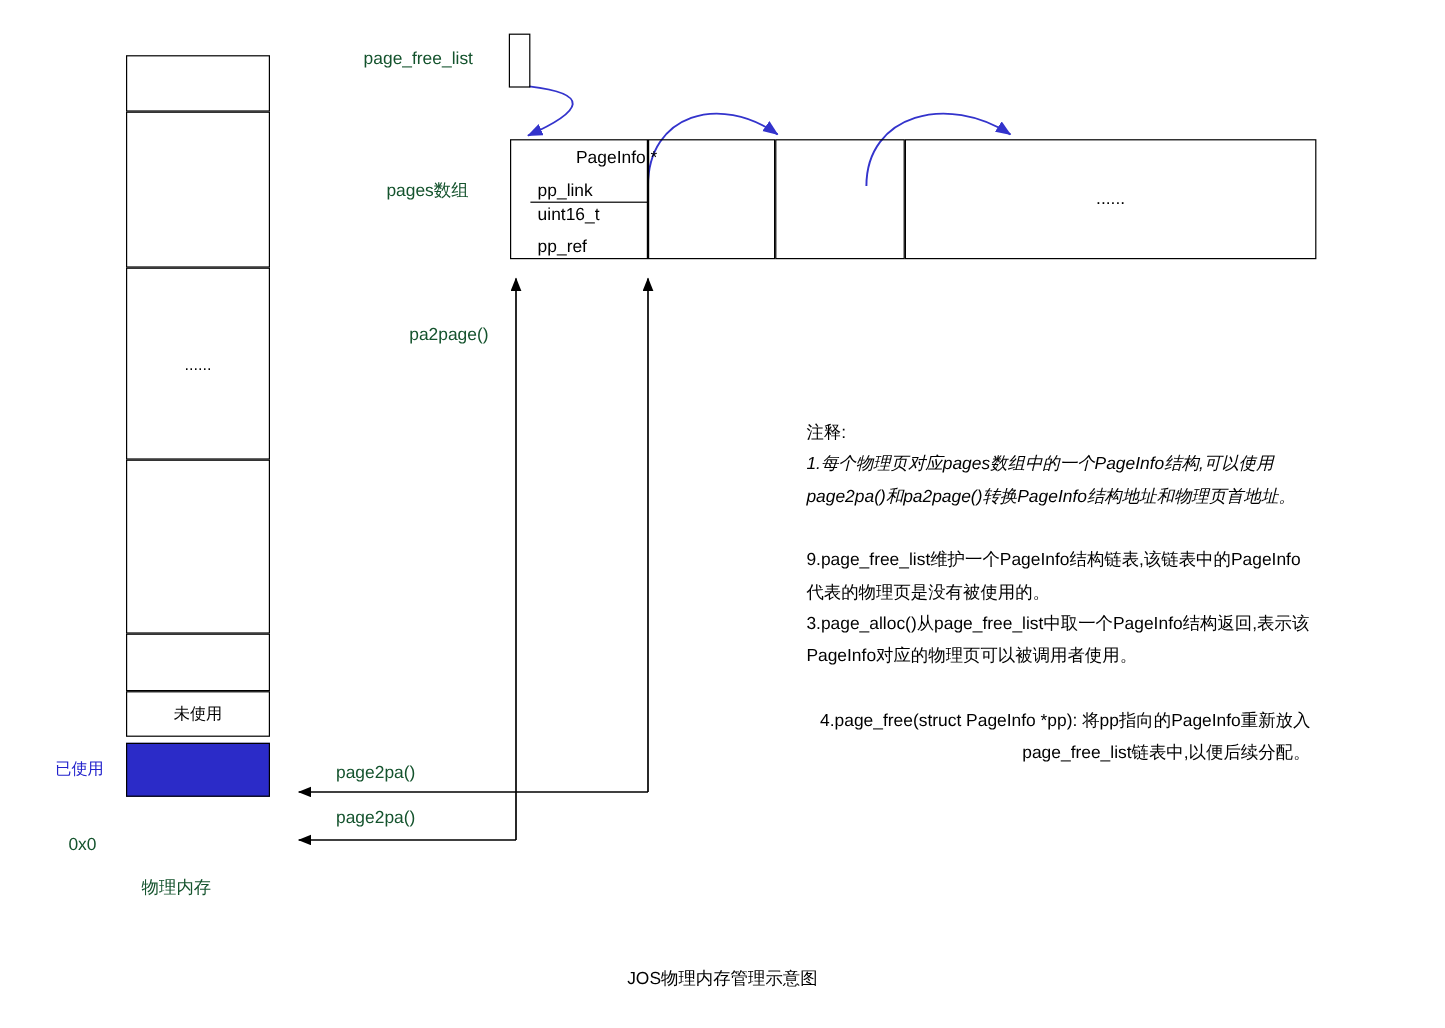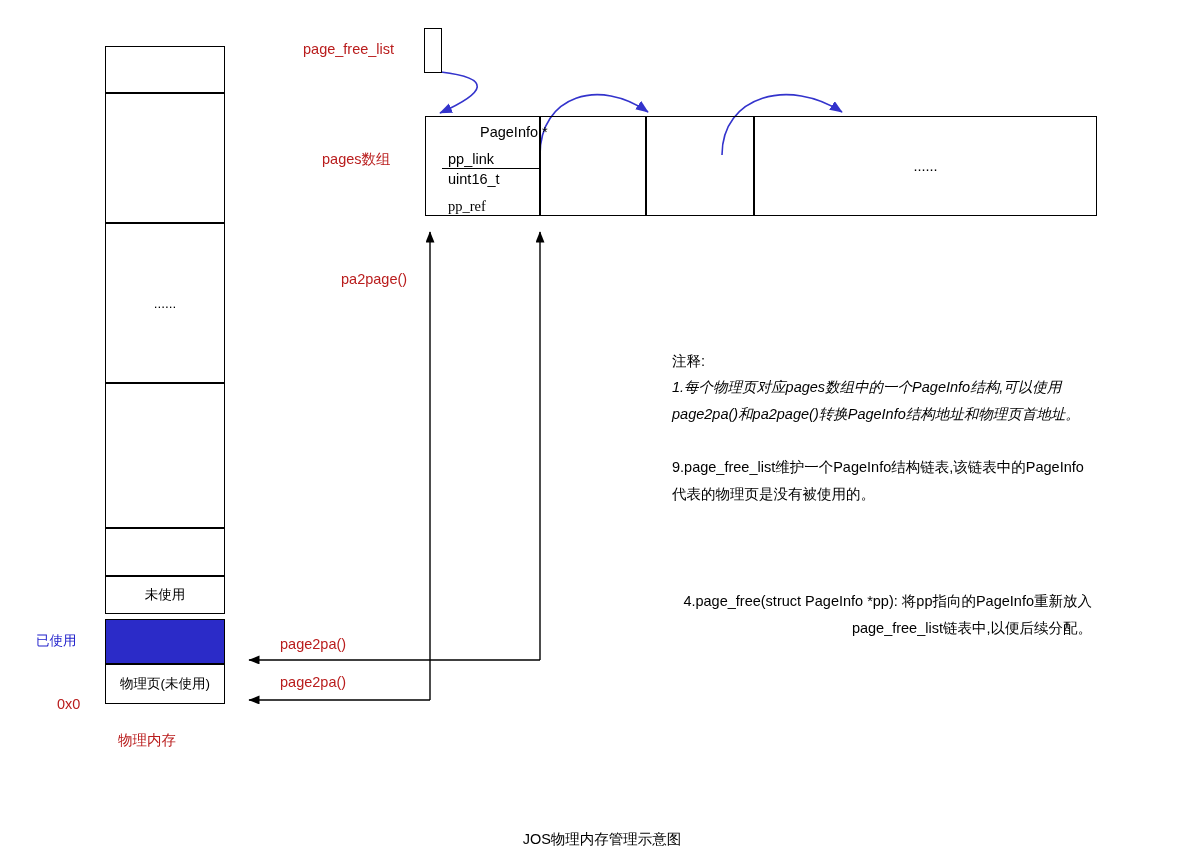--- a/index.html
+++ b/index.html
@@ -25,21 +25,21 @@
     position: absolute;
     box-sizing: border-box;
     border: 1px solid #000000;
     background: transparent;
   }
   .lbl {
     position: absolute;
     font-size: 14.5px;
     line-height: 1.35;
     white-space: pre;
-    color: #b91c1c;
+    color: #14532d;
   }
   .ctr {
     display: flex;
     align-items: center;
     justify-content: center;
   }
   .memcell {
     position: absolute;
     box-sizing: border-box;
     border: 1px solid #000000;
@@ -108,49 +108,49 @@
     <path d="M430,700 L249,700" fill="none" stroke="#000000" stroke-width="1.4" marker-end="url(#arrowheadblk)"></path>
   </svg>
 
   <div class="memcell" style="left:105px; top:46px; width:120px; height:47px;"></div>
   <div class="memcell" style="left:105px; top:93px; width:120px; height:130px;"></div>
   <div class="memcell" style="left:105px; top:223px; width:120px; height:160px;">......</div>
   <div class="memcell" style="left:105px; top:383px; width:120px; height:145px;"></div>
   <div class="memcell" style="left:105px; top:528px; width:120px; height:48px;"></div>
   <div class="memcell" style="left:105px; top:576px; width:120px; height:38px;">未使用</div>
   <div class="memcell used" style="left:105px; top:619px; width:120px; height:45px;"></div>
-  <div class="memcell" style="left:105px; top:664px; width:120px; height:40px;">物理页(未使用)</div>
 
-  <div class="lbl blue-text" style="left:36px; top:632px; font-size:13.5px;">已使用</div>
+  <div class="lbl blue-text" style="left:46px; top:632px; font-size:13.5px;">已使用</div>
   <div class="lbl" style="left:57px; top:695px;">0x0</div>
   <div class="lbl" style="left:118px; top:731px;">物理内存</div>
 
   <div class="lbl" style="left:303px; top:40px;">page_free_list</div>
   <div class="box" style="left:424px; top:28px; width:18px; height:45px;"></div>
 
   <div class="lbl" style="left:322px; top:150px;">pages数组</div>
 
   <div class="box" style="left:425px; top:116px; width:115px; height:100px;"></div>
   <div class="box" style="left:540px; top:116px; width:106px; height:100px;"></div>
   <div class="box" style="left:646px; top:116px; width:108px; height:100px;"></div>
   <div class="box ctr" style="left:754px; top:116px; width:343px; height:100px;">
     <span style="font-size:14.5px;">......</span>
   </div>
 
   <div class="pgfield" style="left:448px; top:124px;margin-left:32px;">PageInfo *</div>
   <div class="pgfield" style="left:448px; top:151px;">pp_link</div>
   <div class="pgfield" style="left:448px; top:171px;">uint16_t</div>
-  <div class="pgfield" style="left:448px; top:198px;font-family:Liberation Serif, serif;">pp_ref</div>
+  <div class="pgfield" style="left:448px; top:198px;">pp_ref</div>
 
   <div style="position:absolute; left:442px; top:168px; width:98px; height:1px; background:#000;"></div>
 
   <div class="lbl" style="left:341px; top:270px;">pa2page()</div>
   <div class="lbl" style="left:280px; top:635px;">page2pa()</div>
   <div class="lbl" style="left:280px; top:673px;">page2pa()</div>
 
   <div class="note" style="left:672px; top:308px; width:200px;">注释:</div>
   <div class="note" style="left:672px; top:334px;font-style:italic;">1.每个物理页对应pages数组中的一个PageInfo结构,可以使用page2pa()和pa2page()转换PageInfo结构地址和物理页首地址。</div>
   <div class="note" style="left:672px; top:414px;">9.page_free_list维护一个PageInfo结构链表,该链表中的PageInfo代表的物理页是没有被使用的。</div>
+  <div class="note" style="left:672px; top:467px;">3.page_alloc()从page_free_list中取一个PageInfo结构返回,表示该PageInfo对应的物理页可以被调用者使用。</div>
   <div class="note" style="left:672px; top:548px;text-align:right;">4.page_free(struct PageInfo *pp): 将pp指向的PageInfo重新放入page_free_list链表中,以便后续分配。</div>
 
-  <div class="caption" style="left:0; top:806px; width:1204px; text-align:center;margin-top:24px;">JOS物理内存管理示意图</div>
+  <div class="caption" style="left:0; top:806px; width:1204px; text-align:center;">JOS物理内存管理示意图</div>
 
 </div>
 
 </body></html>

